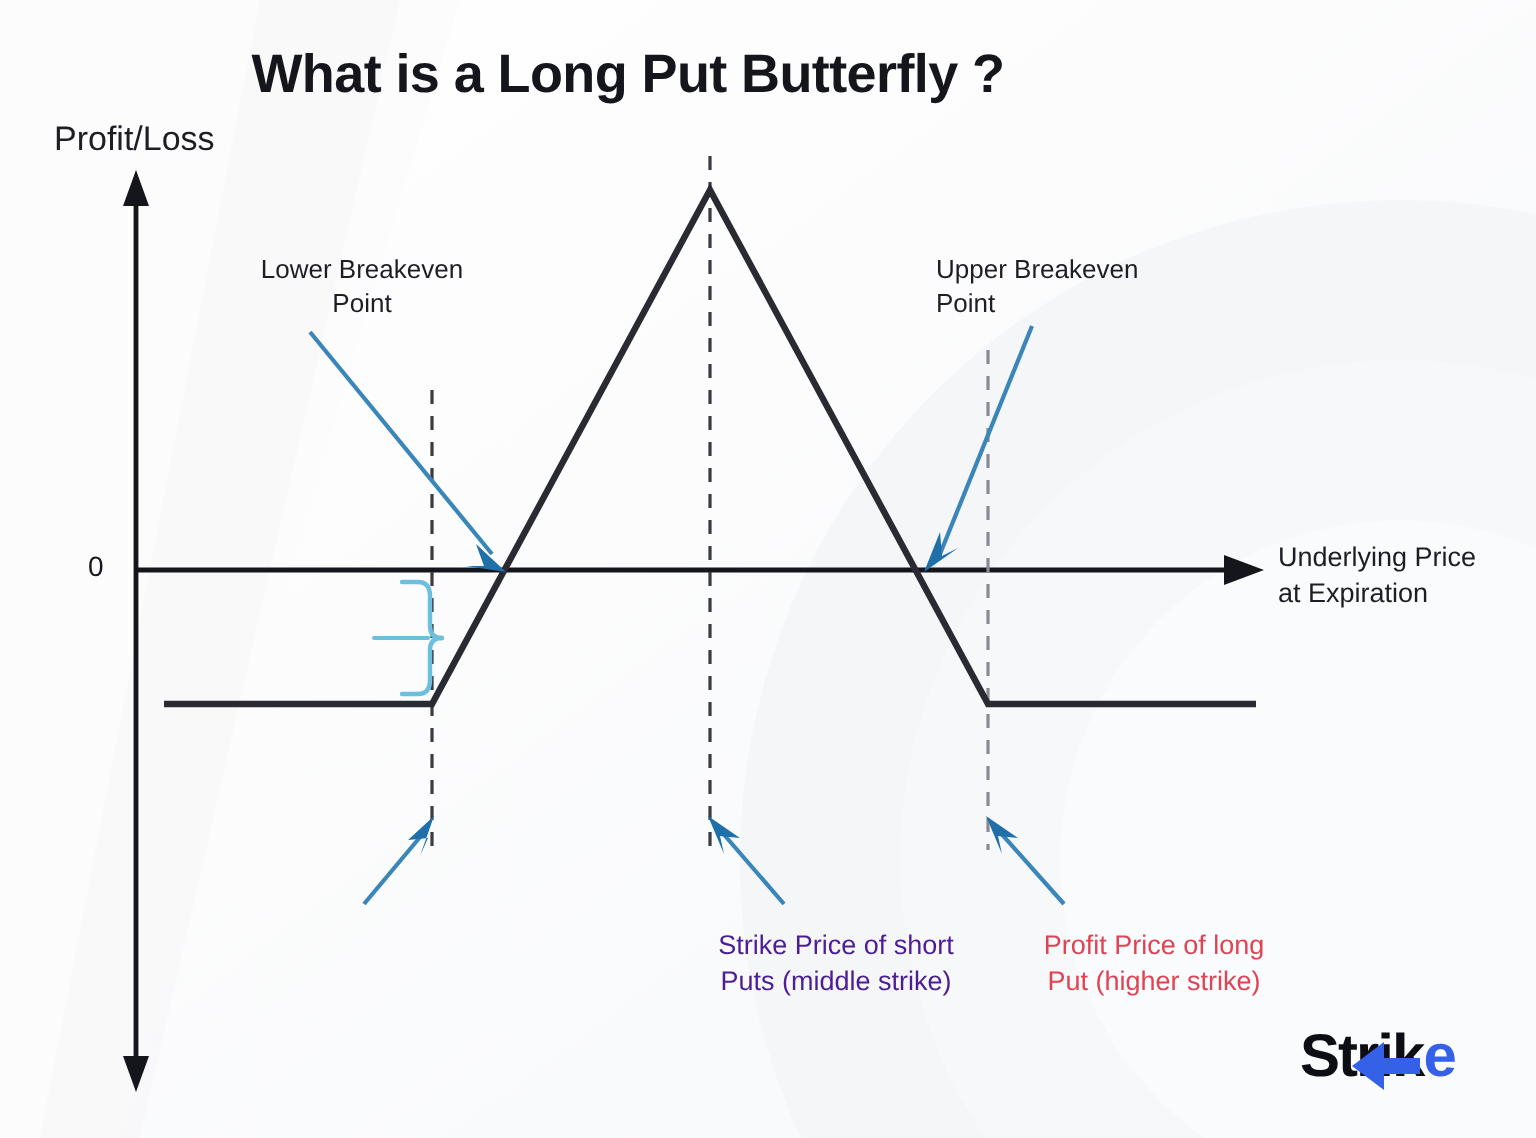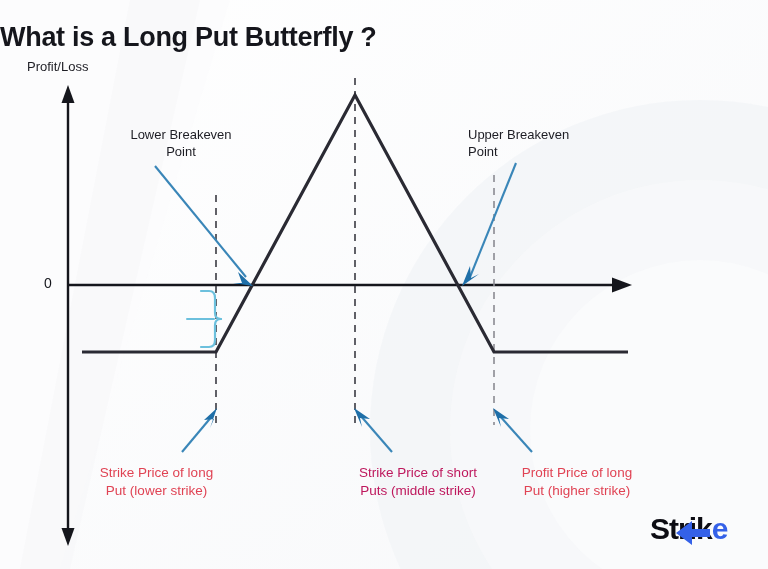--- a/index.html
+++ b/index.html
@@ -25,28 +25,29 @@
     position: absolute;
     inset: 0;
     width: 768px;
     height: 569px;
   }
   .title {
     position: absolute;
     left: 0;
     top: 22px;
     width: 628px;
+    text-align: center;
     font-size: 27px;
     font-weight: bold;
     color: #15161c;
     letter-spacing: -0.3px;
   }
   .axis-label {
     position: absolute;
-    font-size: 13px;
+    font-size: 17px;
     color: #1d1d24;
     font-weight: normal;
     line-height: 1.25;
   }
   .lbl-profit-loss {
     left: 27px;
     top: 59px;
   }
   .lbl-underlying {
     left: 639px;
@@ -101,21 +102,21 @@
   .lbl-strike-low {
     left: 94px;
     top: 464px;
     width: 125px;
     color: #e04354;
   }
   .lbl-strike-mid {
     left: 348px;
     top: 464px;
     width: 140px;
-    color: #be185d;
+    color: #4c1d95;
   }
   .lbl-strike-high {
     left: 513px;
     top: 464px;
     width: 128px;
     color: #e04354;
   }
   .logo {
     position: absolute;
     left: 628px;
@@ -210,39 +211,42 @@
       <line x1="532" y1="452" x2="499" y2="415" stroke="#3a86b8" stroke-width="2.1"></line>
       <polygon points="493,408 501,427 499,418 509,419" fill="#1f6fa8"></polygon>
     </g>
 
   </svg>
 
   <div class="title">What is a Long Put Butterfly ?</div>
 
   <div class="axis-label lbl-profit-loss">Profit/Loss</div>
 
+  <div class="axis-label lbl-underlying">
+    <span>Underlying Price</span><br>
+    <span>at Expiration</span>
+  </div>
 
   <div class="lbl-zero">0</div>
 
   <div class="callout lbl-lower-be">
     <span>Lower Breakeven</span><br>
     <span>Point</span>
   </div>
 
   <div class="callout lbl-upper-be">
     <span>Upper Breakeven</span><br>
     <span>Point</span>
   </div>
 
   <div class="lbl-net-premium">
     <span>Net Premium</span><br>
     <span>Paid</span>
   </div>
 
-  <div class="strike-lbl lbl-strike-low">Strike Price of long Put (lower strike)</div>
   <div class="strike-lbl lbl-strike-mid">Strike Price of short Puts (middle strike)</div>
   <div class="strike-lbl lbl-strike-high">Profit Price of long Put (higher strike)</div>
 
   <div class="logo">
     <span>Stri</span>
       <span class="logo-k-arrow">k</span>
       <span class="logo-e">e</span>
   </div>
   <svg id="logo-arrow-svg" width="42" height="30" viewBox="0 0 42 30" xmlns="http://www.w3.org/2000/svg">
     <polygon points="0,15 16,3 16,11 34,11 34,19 16,19 16,27" fill="#3461e8"></polygon>

